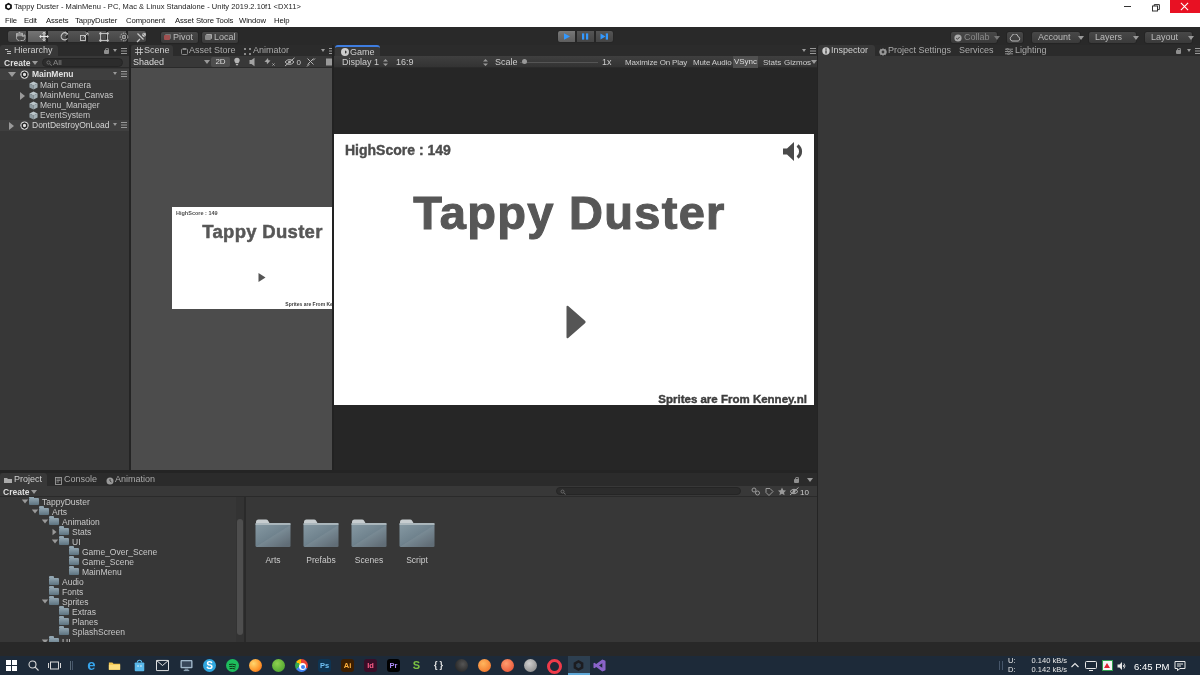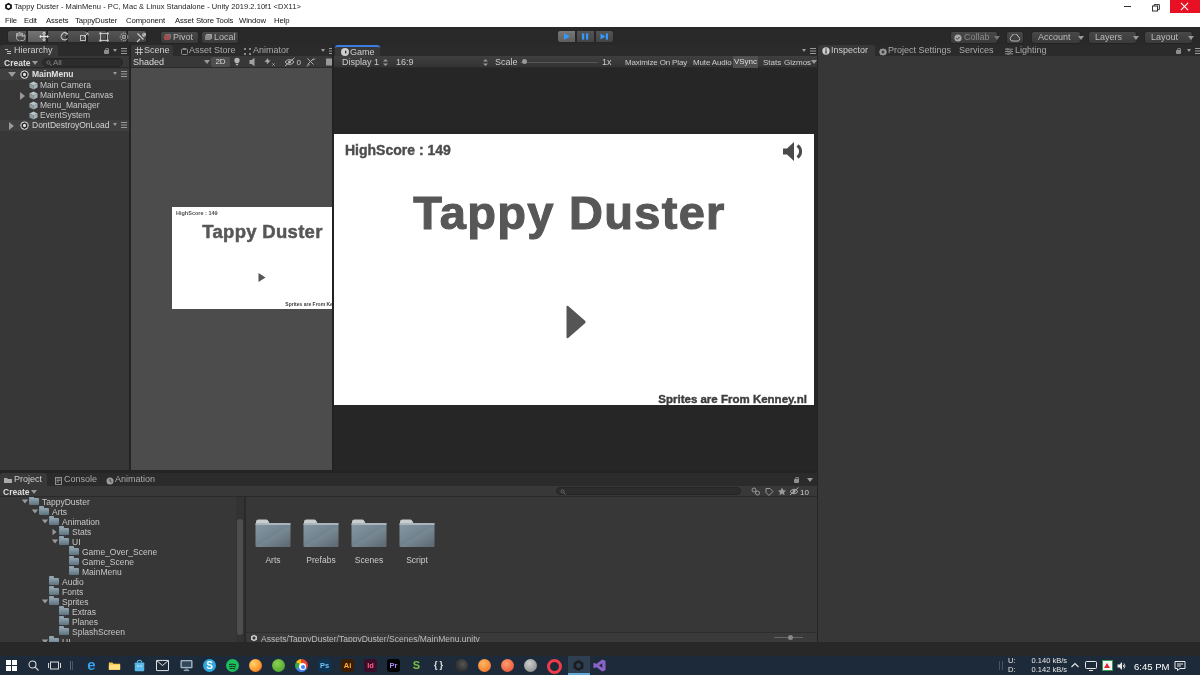--- a/index.html
+++ b/index.html
@@ -465,28 +465,20 @@
       <use href="#fldr" x="48"></use>
           <use href="#fldr" x="96"></use>
           <use href="#fldr" x="144"></use>
     </svg>
     <div class="a" style="left:0px;top:46px;width:54px;text-align:center;font-size:8.5px;color:#ccc">Arts</div>
     <div class="a" style="left:48px;top:46px;width:54px;text-align:center;font-size:8.5px;color:#ccc">Prefabs</div>
     <div class="a" style="left:96px;top:46px;width:54px;text-align:center;font-size:8.5px;color:#ccc">Scenes</div>
     <div class="a" style="left:144px;top:46px;width:54px;text-align:center;font-size:8.5px;color:#ccc">Script</div>
   </div>
 
-  <div class="a" style="left:246px;top:159px;width:571px;height:10px;background:#3a3a3a;border-top:1px solid #2e2e2e">
-    <svg class="a" style="left:4px;top:1px" width="8" height="8" viewBox="0 0 24 22">
-          <path d="M12 1 L21 6 L21 16 L12 21 L3 16 L3 6 Z M12 6 L7.7 8.5 L7.7 13.5 L12 16 L16.3 13.5 L16.3 8.5 Z" fill="#ccc" fill-rule="evenodd"></path>
-        </svg>
-    <div class="a" style="left:15px;top:0.5px;font-size:8.5px;color:#bbb">Assets/TappyDuster/TappyDuster/Scenes/MainMenu.unity</div>
-    <div class="a" style="left:528px;top:4px;width:29px;height:1px;background:#666"></div>
-    <div class="a" style="left:542px;top:2px;width:5px;height:5px;background:#888;border-radius:50%"></div>
-  </div>
 </div>
 
 
 <div class="a" id="taskbar">
   <svg class="a" style="left:6px;top:4px" width="11" height="11" viewBox="0 0 11 11" fill="#fff">
         <rect x="0" y="0" width="5" height="5"></rect>
         <rect x="6" y="0" width="5" height="5"></rect>
         <rect x="0" y="6" width="5" height="5"></rect>
         <rect x="6" y="6" width="5" height="5"></rect>
       </svg>

